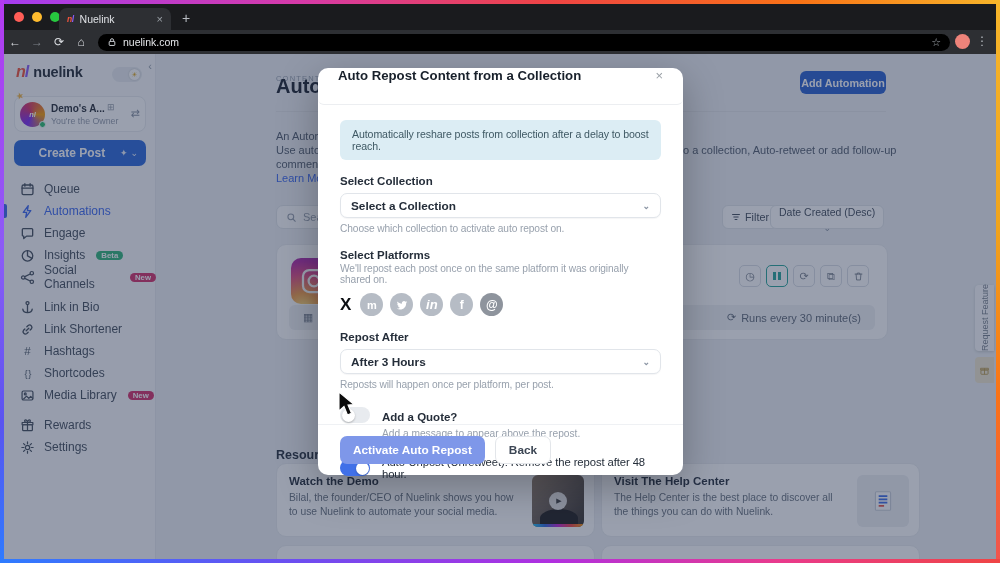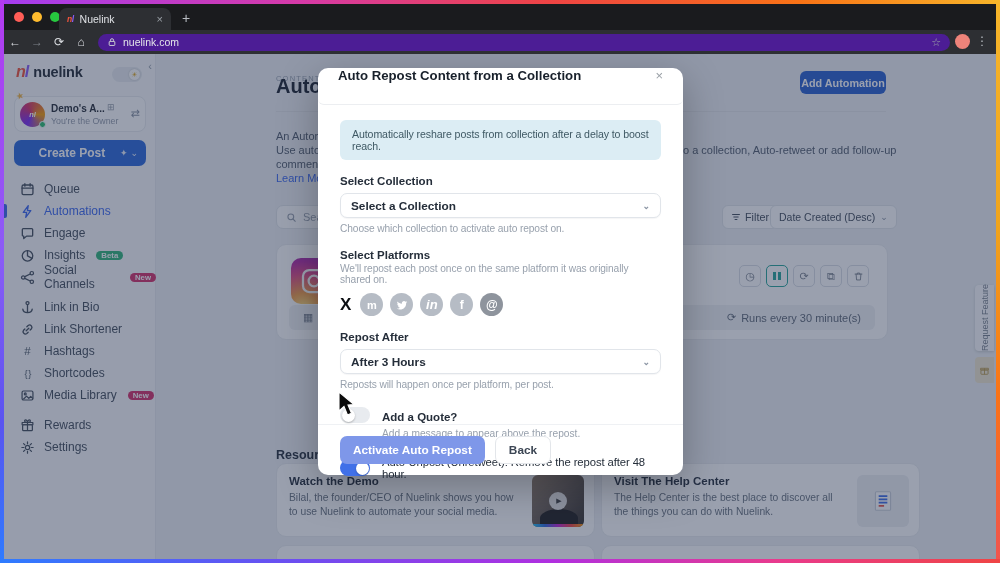--- a/index.html
+++ b/index.html
@@ -26,21 +26,21 @@
   .tab { position:absolute; left:55px; top:4px; width:112px; height:22px; background:#2d2f33;
     border-radius:8px 8px 0 0; display:flex; align-items:center; padding:0 8px; gap:6px; }
   .favicon { font-size:8.5px; font-weight:bold; font-style:italic; letter-spacing:-0.5px; }
   .favicon .n1 { color:#f2543d; } .favicon .n2 { color:#8b5cf6; }
   .tab-title { flex:1; font-size:10.5px; color:#dfe1e5; white-space:nowrap; overflow:hidden; }
   .tab-close { color:#9aa0a6; font-size:11px; line-height:1; }
   .newtab { position:absolute; left:178px; top:6px; color:#b7bcc2; font-size:14px; }
   .toolbar { position:absolute; left:4px; top:30px; width:992px; height:24px; background:#2d2f33; display:flex; align-items:center; }
   .navico { width:22px; text-align:center; font-size:12px; color:#d8dbdf; }
   .navico.dim { color:#7d8289; }
-  .urlpill { position:absolute; left:94px; top:3.5px; height:17px; width:852px; background:#4c1d95;
+  .urlpill { position:absolute; left:94px; top:3.5px; height:17px; width:852px; background:#000000;
     border-radius:9px; display:flex; align-items:center; padding:8px 9px; gap:6px; }
   .lock-ic { display:flex; }
   .url-text { flex:1; font-size:10.5px; color:#e4e6e9; }
   .star-ic { color:#9aa0a6; font-size:11px; }
   .profile-dot { position:absolute; right:26px; top:4px; width:15px; height:15px; border-radius:50%; background:#ee837a; }
   .kebab { position:absolute; right:8px; top:4px; color:#b7bcc2; font-size:12px; }
 
   
   .app { position:absolute; left:4px; top:54px; width:992px; height:505px; background:#eef1f4; overflow:hidden; }
 
@@ -89,21 +89,21 @@
     color:#fff; font-size:10.8px; font-weight:600; display:flex; align-items:center; justify-content:center; }
   .hdr-divider { position:absolute; left:272px; top:57px; width:610px; height:1px; background:#e3e6ea; }
   .intro-line { position:absolute; font-size:11px; color:#566070; white-space:nowrap; }
   .learn-more { position:absolute; left:272px; top:118px; font-size:11px; color:#3f6af0; }
   .search-box { position:absolute; left:272px; top:151px; width:400px; height:24px; background:#fff;
     border:1px solid #e2e6ea; border-radius:7px; display:flex; align-items:center; padding:0 9px; gap:6px; }
   .search-text { font-size:11px; color:#9aa3af; }
   .filter-btn { position:absolute; left:718px; top:151px; height:24px; padding:0 8px; background:#fff; border:1px solid #e2e6ea;
     border-radius:6px; display:flex; align-items:center; gap:4px; font-size:10.8px; color:#46505e; }
   .sort-btn { position:absolute; left:766px; top:151px; height:24px; padding:0 8px; background:#fff; border:1px solid #e2e6ea;
-    border-radius:6px; display:flex; align-items:center; gap:5px; font-size:10.5px; color:#46505e; white-space:nowrap; }
+    border-radius:6px; display:flex; align-items:center; gap:5px; font-size:10.5px; color:#46505e; white-space:nowrap;flex-direction:column; }
   .chev { color:#8a94a3; font-size:9px; }
   .auto-card { position:absolute; left:272px; top:190px; width:612px; height:96px; background:#fff;
     border:1px solid #e9ebef; border-radius:10px; }
   .insta { position:absolute; left:14px; top:13px; width:46px; height:46px; border-radius:10px;
     background:radial-gradient(circle at 28% 110%, #fed373 8%, #f6a14b 26%, #e14e87 56%, #b62ea8 78%, #8a3ab9 100%);
     display:flex; align-items:center; justify-content:center; }
   .card-actions { position:absolute; right:18px; top:20px; display:flex; gap:5px; }
   .act-btn { width:22px; height:22px; border:1px solid #dadfe5; border-radius:5px; background:#fff; color:#7a828e;
     display:flex; align-items:center; justify-content:center; font-size:11px; }
   .act-btn.teal { border-color:#2aa79b; color:#2aa79b; }

